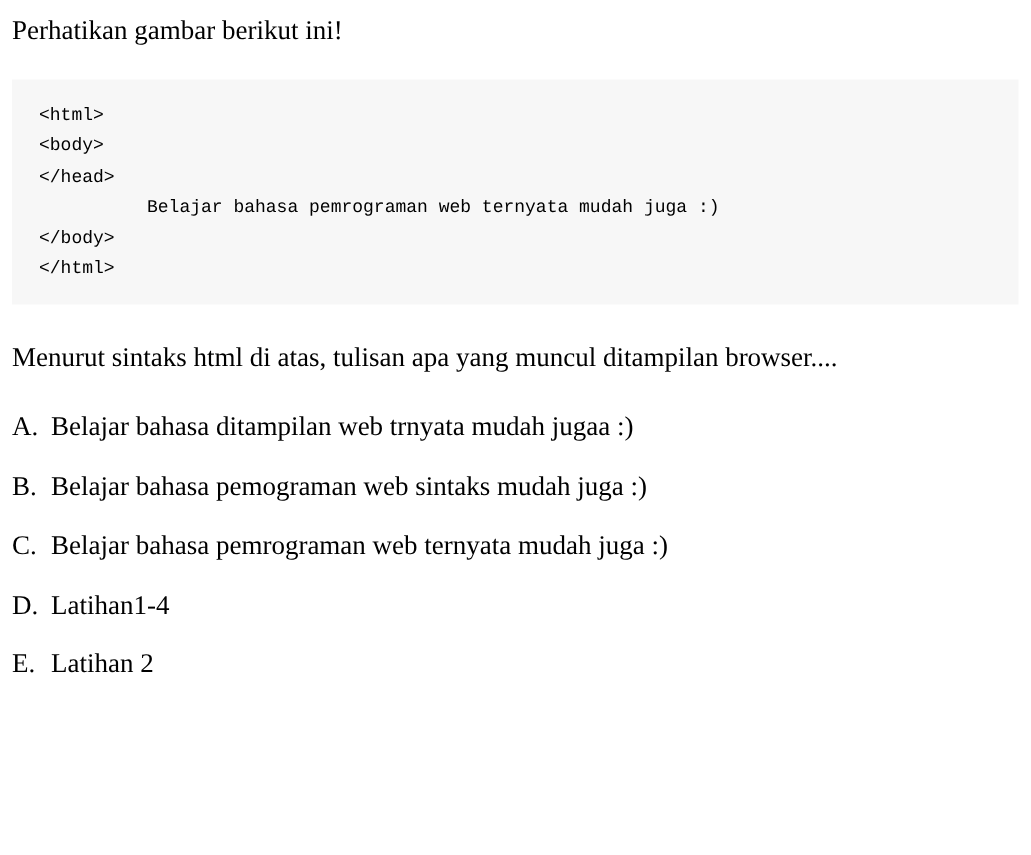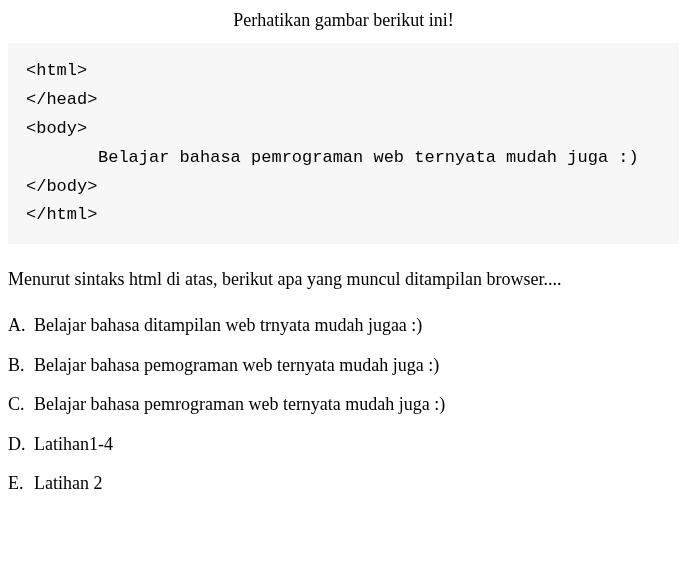--- a/index.html
+++ b/index.html
@@ -9,29 +9,28 @@
     }
     body {
       font-family: 'Times New Roman', Times, serif;
       font-size: 18px;
       color: #000;
       background: #fff;
       padding: 10px 8px;
       width: 687px;
     }
     .instruction {
-      margin-bottom: 12px;
+      margin-bottom: 22px;
       font-size: 18px;
-      text-align: center;
     }
     .code-block {
       background: #f7f7f7;
       padding: 14px 18px;
       font-family: 'Courier New', Courier, monospace;
-      font-size: 17px;
+      font-size: 12px;
       line-height: 1.7;
       margin-bottom: 16px;
       white-space: pre;
     }
     .code-indent {
       padding-left: 72px;
     }
     .question-text {
       font-size: 18px;
       line-height: 2.2;
@@ -47,32 +46,32 @@
     }
     .option-letter {
       min-width: 26px;
     }
   </style>
 </head>
 <body>
 
 <div class="instruction">Perhatikan gambar berikut ini!</div>
 
-<div class="code-block"><div>&lt;html&gt;</div><div>&lt;/head&gt;</div><div>&lt;body&gt;</div><div class="code-indent">Belajar bahasa pemrograman web ternyata mudah juga :)</div><div>&lt;/body&gt;</div><div>&lt;/html&gt;</div></div>
+<div class="code-block"><div>&lt;html&gt;</div><div>&lt;body&gt;</div><div>&lt;/head&gt;</div><div class="code-indent">Belajar bahasa pemrograman web ternyata mudah juga :)</div><div>&lt;/body&gt;</div><div>&lt;/html&gt;</div></div>
 
-<div class="question-text">Menurut sintaks html di atas, berikut apa yang muncul ditampilan browser....</div>
+<div class="question-text">Menurut sintaks html di atas, tulisan apa yang muncul ditampilan browser....</div>
 
 <div class="options">
   <div class="option-row">
     <span class="option-letter">A.</span>
     <span>Belajar bahasa ditampilan web trnyata mudah jugaa :)</span>
   </div>
   <div class="option-row">
     <span class="option-letter">B.</span>
-    <span>Belajar bahasa pemograman web ternyata mudah juga :)</span>
+    <span>Belajar bahasa pemograman web sintaks mudah juga :)</span>
   </div>
   <div class="option-row">
     <span class="option-letter">C.</span>
     <span>Belajar bahasa pemrograman web ternyata mudah juga :)</span>
   </div>
   <div class="option-row">
     <span class="option-letter">D.</span>
     <span>Latihan1-4</span>
   </div>
   <div class="option-row">

